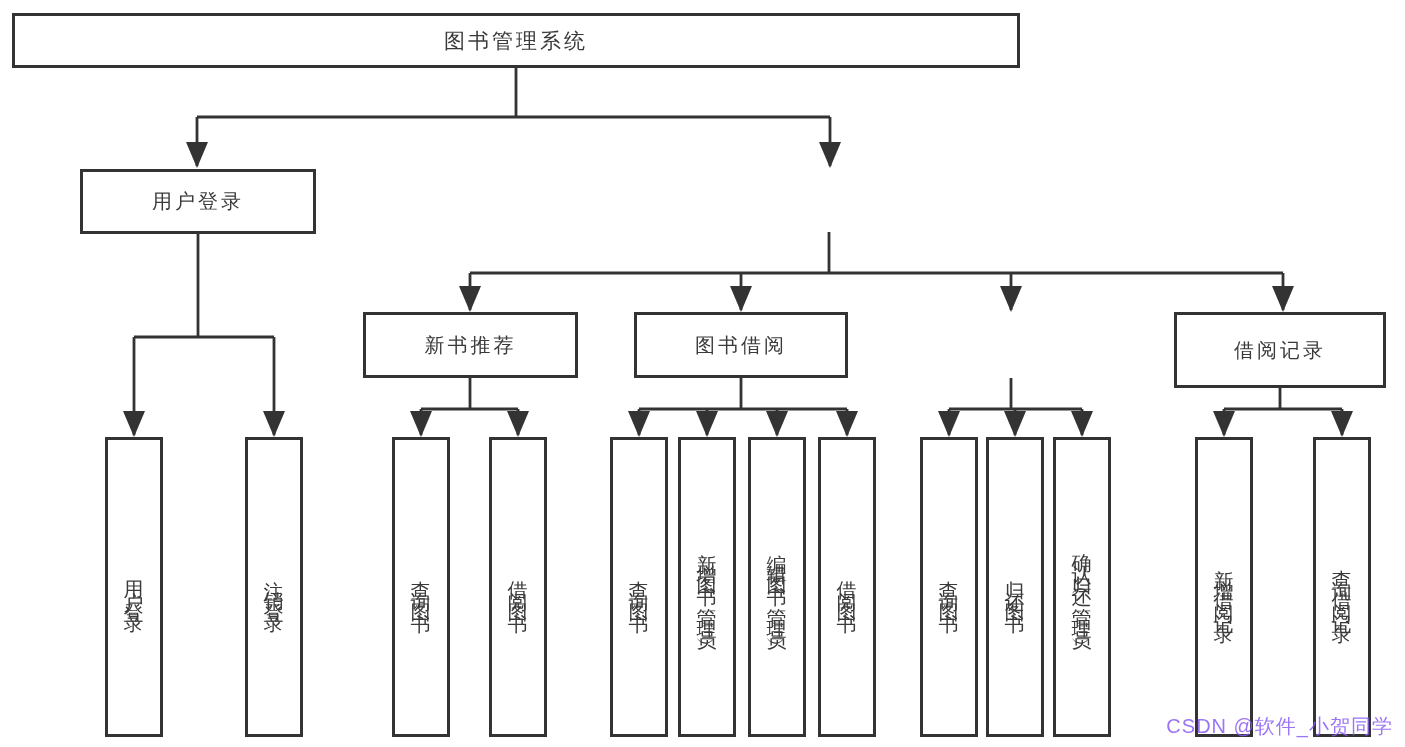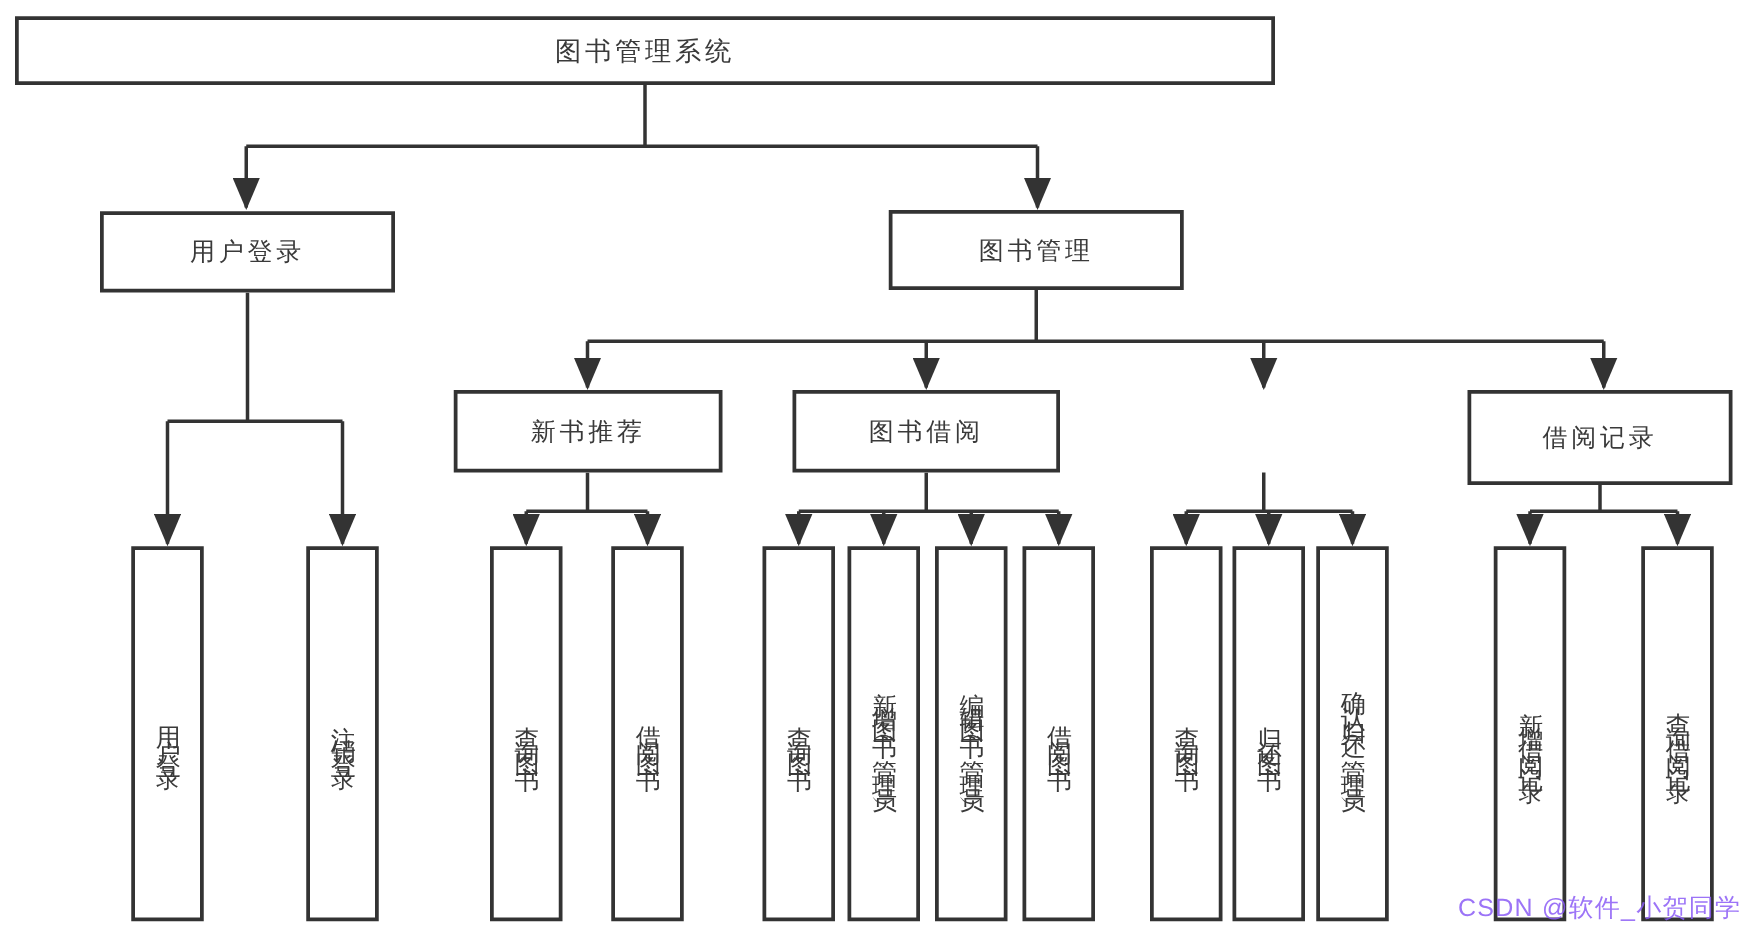--- a/index.html
+++ b/index.html
@@ -99,21 +99,20 @@
       <path d="M1280,378 V409"></path>
       <path d="M1224,409 H1342"></path>
       <path d="M1224,409 V435" marker-end="url(#ah)"></path>
       <path d="M1342,409 V435" marker-end="url(#ah)"></path>
     </g>
   </svg>
 
   <div class="node hbox rootbox" style="left:12px;top:13px;width:1008px;height:55px;">图书管理系统</div>
 
   <div class="node hbox" style="left:80px;top:169px;width:236px;height:65px;">用户登录</div>
-  <div class="node hbox" style="left:711px;top:168px;width:236px;height:64px;">图书管理</div>
 
   <div class="node hbox" style="left:363px;top:312px;width:215px;height:66px;">新书推荐</div>
   <div class="node hbox" style="left:634px;top:312px;width:214px;height:66px;">图书借阅</div>
   <div class="node hbox" style="left:1174px;top:312px;width:212px;height:76px;font-family:Liberation Serif, serif;">借阅记录</div>
 
   <div class="node vbox" style="left:105px;">用户登录</div>
   <div class="node vbox" style="left:245px;">注销登录</div>
 
   <div class="node vbox" style="left:392px;">查询图书</div>
   <div class="node vbox" style="left:489px;">借阅图书</div>

